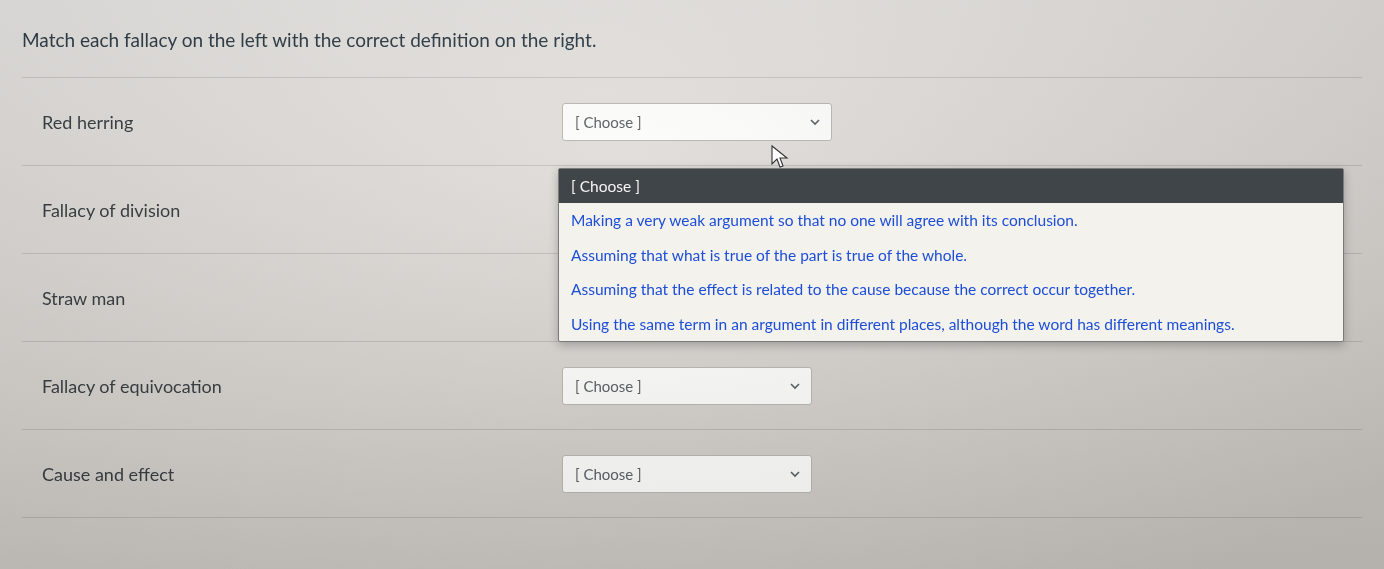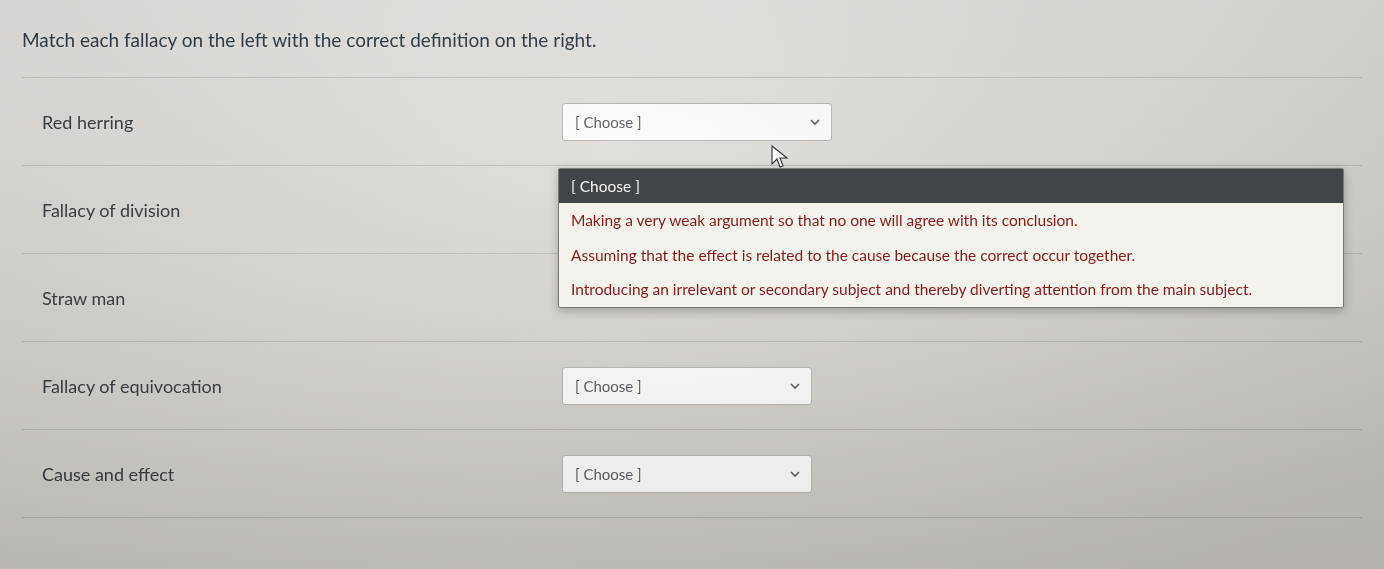--- a/index.html
+++ b/index.html
@@ -69,21 +69,21 @@
     width: 786px;
     background: #f4f2ed;
     border: 1px solid #7a7a78;
     border-radius: 2px;
     box-shadow: 0 3px 10px rgba(0,0,0,0.25);
     z-index: 50;
     font-size: 15.5px;
   }
   .dd-option {
     padding: 6px 12px 6px 12px;
-    color: #7f1d1d;
+    color: #1d4ed8;
     cursor: pointer;
     line-height: 1.45;
     white-space: nowrap;
     overflow: hidden;
     text-overflow: clip;
   }
   .dd-option.selected {
     background: #40454a;
     color: #f5f5f3;
   }
@@ -161,21 +161,22 @@
         </span>
       </div>
     </div>
 
   </div>
 </div>
 
 <div class="dropdown-panel">
   <div class="dd-option selected">[ Choose ]</div>
   <div class="dd-option">Making a very weak argument so that no one will agree with its conclusion.</div>
+  <div class="dd-option">Assuming that what is true of the part is true of the whole.</div>
   <div class="dd-option">Assuming that the effect is related to the cause because the correct occur together.</div>
-  <div class="dd-option">Introducing an irrelevant or secondary subject and thereby diverting attention from the main subject.</div>
+  <div class="dd-option">Using the same term in an argument in different places, although the word has different meanings.</div>
 </div>
 
 <div class="cursor">
   <svg viewBox="0 0 20 26">
     <path d="M2 2 L2 20 L7 15 L10 23 L13 22 L10 14 L17 14 Z" fill="#ffffff" stroke="#333" stroke-width="1.1"></path>
   </svg>
 </div>
 
 </body></html>

